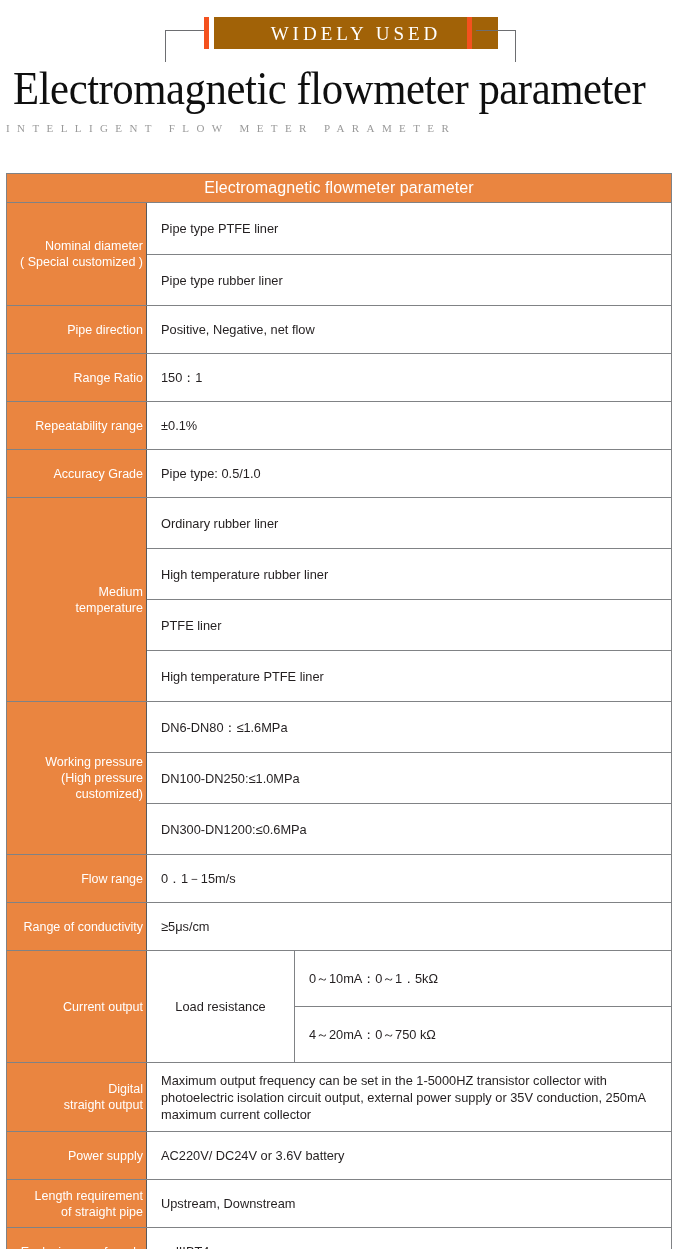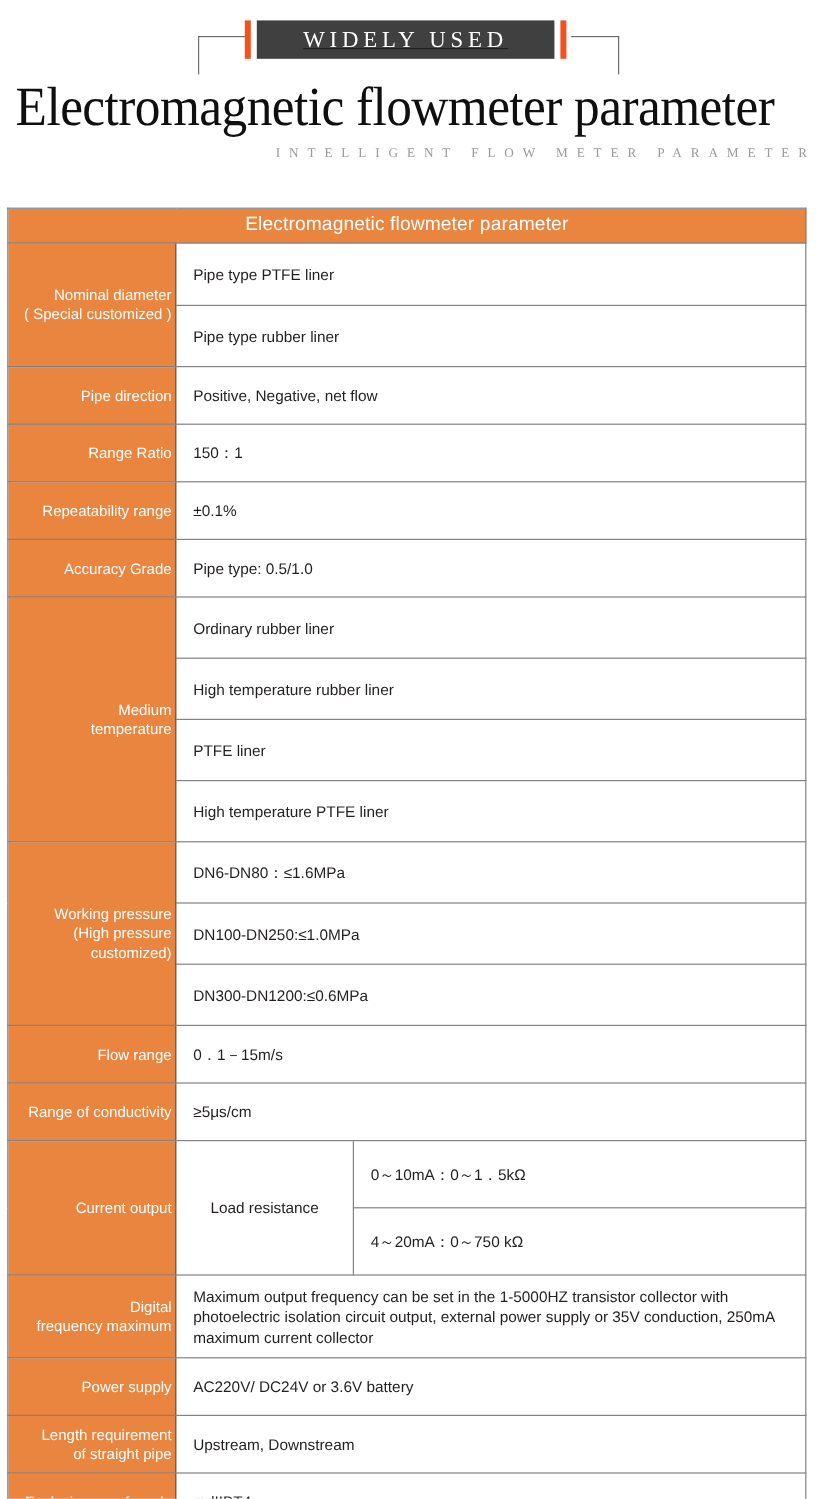--- a/index.html
+++ b/index.html
@@ -77,27 +77,26 @@
     top: 17px;
     width: 5px;
     height: 32px;
     background: #f4511e;
   }
 
   .badge {
     position: absolute;
     left: 214px;
     top: 17px;
-    width: 248px;
-    height: 32px;
-    background: #404040;
+    width: 284px;
+    height: 32px;
+    background: #a16207;
     display: flex;
     align-items: center;
     justify-content: center;
-    text-decoration: underline;
   }
   .badge-label {
     color: #ffffff;
     font-family: "Liberation Serif", serif;
     font-size: 19px;
     letter-spacing: 4px;
     line-height: 1;
     white-space: nowrap;
   }
 
@@ -110,21 +109,21 @@
     line-height: 54px;
     letter-spacing: -0.5px;
     color: #0f0f0f;
     transform: scaleX(0.93);
     transform-origin: left center;
     white-space: nowrap;
   }
 
   .sub-title {
     margin: 6px 0 0 0;
-    text-align: right;
+    text-align: left;
     font-family: "Liberation Serif", serif;
     font-size: 11px;
     letter-spacing: 7.4px;
     color: #9a9a9a;
     white-space: nowrap;
     padding-left: 6px;
   }
 
   
   .spec-table {
@@ -302,21 +301,21 @@
       <td class="value-center" rowspan="2">Load resistance</td>
       <td class="value row-h43">0～10mA：0～1．5kΩ</td>
     </tr>
     <tr>
       <td class="value row-h43">4～20mA：0～750 kΩ</td>
     </tr>
 
     <tr>
       <td class="label row-h60">
         <div>Digital</div>
-        <div>frequency maximum</div>
+        <div>straight output</div>
       </td>
       <td class="value" colspan="2" style="padding-right:24px;margin-top:36px;">Maximum output frequency can be set in the 1-5000HZ transistor collector with photoelectric isolation circuit output, external power supply or 35V conduction, 250mA maximum current collector</td>
     </tr>
 
     <tr>
       <td class="label row-h40">Power supply</td>
       <td class="value" colspan="2">AC220V/ DC24V or 3.6V battery</td>
     </tr>
 
     <tr>

